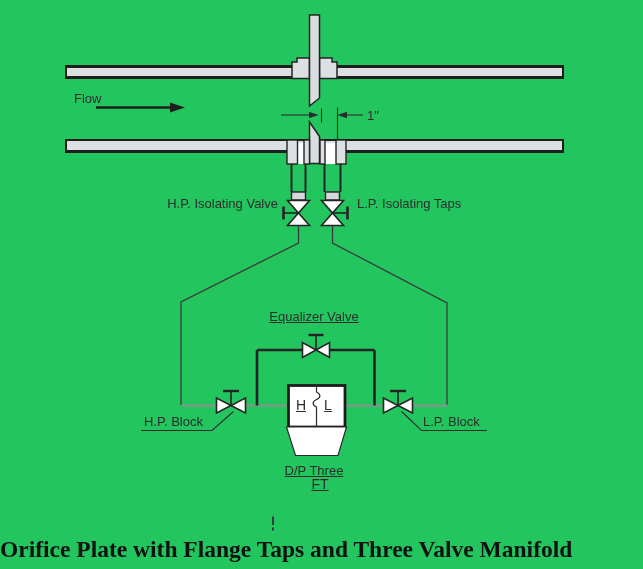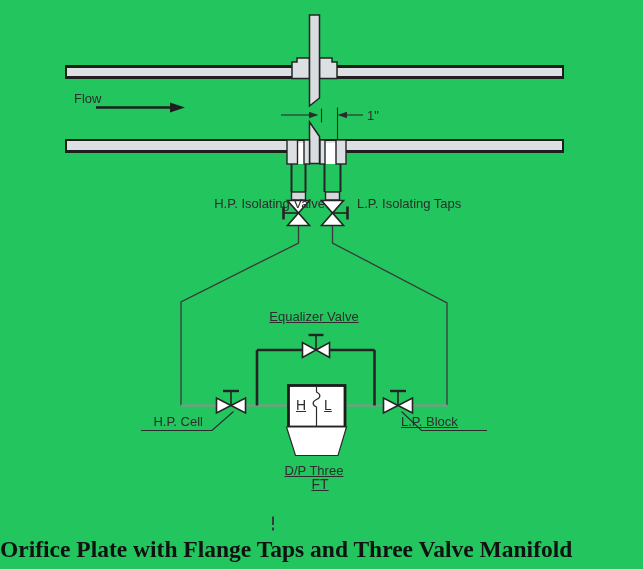--- a/index.html
+++ b/index.html
@@ -131,29 +131,29 @@
     <g fill="#3a3a3a">
       <rect x="272" y="516.5" width="2" height="8.5"></rect>
       <rect x="272" y="527.5" width="2" height="3"></rect>
     </g>
   </svg>
 
   <div class="lbl" style="left:74px;top:92px;">Flow</div>
 
   <div class="lbl" style="left:367px;top:109px;">1"</div>
 
-  <div class="lbl lbl-right" style="left:278px;top:197px;margin-left:47px;">H.P. Isolating Valve</div>
+  <div class="lbl lbl-right" style="left:278px;top:197px;">H.P. Isolating Valve</div>
 
   <div class="lbl" style="left:357px;top:197px;">L.P. Isolating Taps</div>
 
   <div class="lbl lbl-center" style="left:314px;top:310px;">Equalizer Valve</div>
 
-  <div class="lbl lbl-right" style="left:203px;top:415px;">H.P. Cell</div>
+  <div class="lbl lbl-right" style="left:203px;top:415px;">H.P. Block</div>
 
-  <div class="lbl" style="left:401px;top:415px;text-decoration:underline;">L.P. Block</div>
+  <div class="lbl" style="left:423px;top:415px;">L.P. Block</div>
 
   <div class="lbl lbl-center cell-letter" style="left:301px;top:398px;">H</div>
 
   <div class="lbl lbl-center cell-letter" style="left:328px;top:398px;">L</div>
 
   <div class="lbl lbl-center cell-letter" style="left:320px;top:434px;margin-top:43px;">FT</div>
 
   <div class="lbl lbl-center" style="left:314px;top:464px;">D/P Three</div>
 
   <div id="title">Orifice Plate with Flange Taps and Three Valve Manifold</div>

